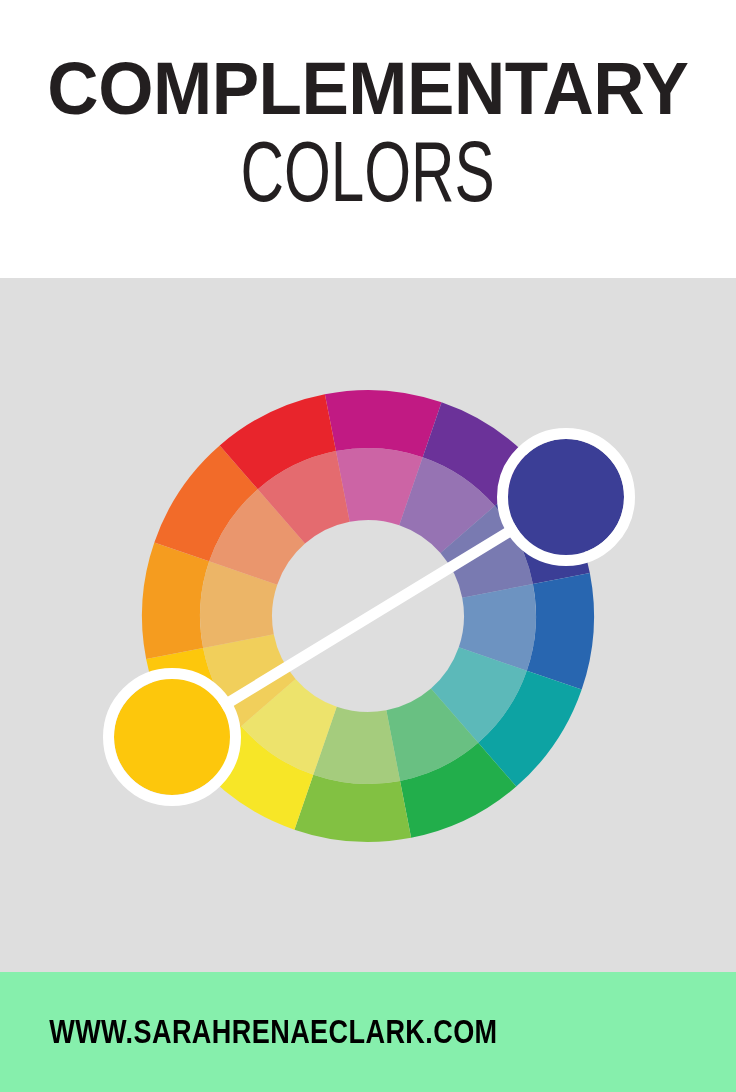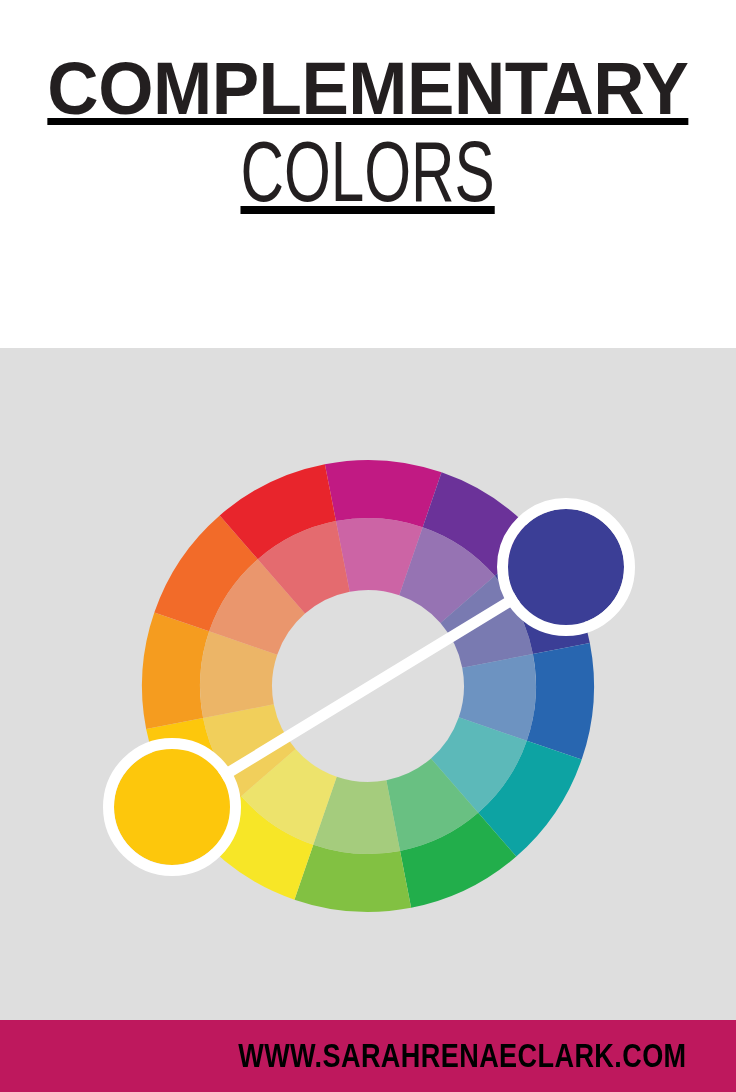--- a/index.html
+++ b/index.html
@@ -17,29 +17,28 @@
     position: relative;
     width: 736px;
     height: 1092px;
     background: #ffffff;
     display: flex;
     flex-direction: column;
   }
 
   
   .title-block {
-    height: 348px;
+    height: 278px;
     background: #ffffff;
     display: flex;
     flex-direction: column;
     align-items: center;
     justify-content: flex-start;
     padding-top: 54px;
     box-sizing: border-box;
-    text-decoration: underline;
   }
   .title-main {
     font-family: "Liberation Sans Narrow", "Liberation Sans", sans-serif;
     font-weight: bold;
     font-size: 74px;
     line-height: 0.95;
     letter-spacing: -0.5px;
     color: #231f20;
     transform: scaleX(0.96);
     transform-origin: center top;
@@ -68,25 +67,25 @@
   }
   .wheel-svg {
     display: block;
     position: absolute;
     left: 0;
     top: 0;
   }
 
   
   .footer-block {
-    height: 72px;
-    background: #be185d;
+    height: 120px;
+    background: #86efac;
     display: flex;
     align-items: center;
-    justify-content: flex-end;
+    justify-content: flex-start;
   }
   .footer-text {
     font-family: "Liberation Sans Narrow", "Liberation Sans", sans-serif;
     font-weight: bold;
     font-size: 33px;
     letter-spacing: 0.5px;
     color: #000000;
     transform: scaleX(0.82);
     transform-origin: center center;
     white-space: nowrap;

